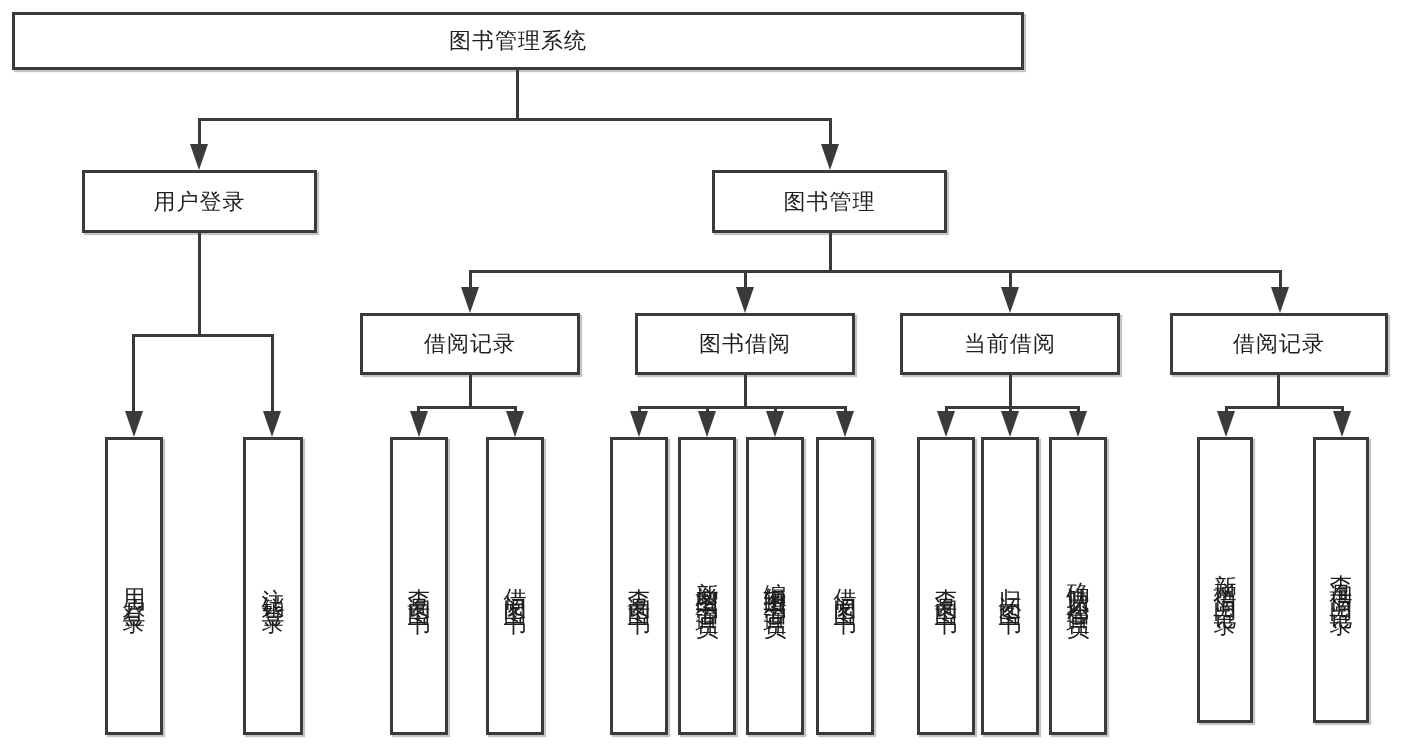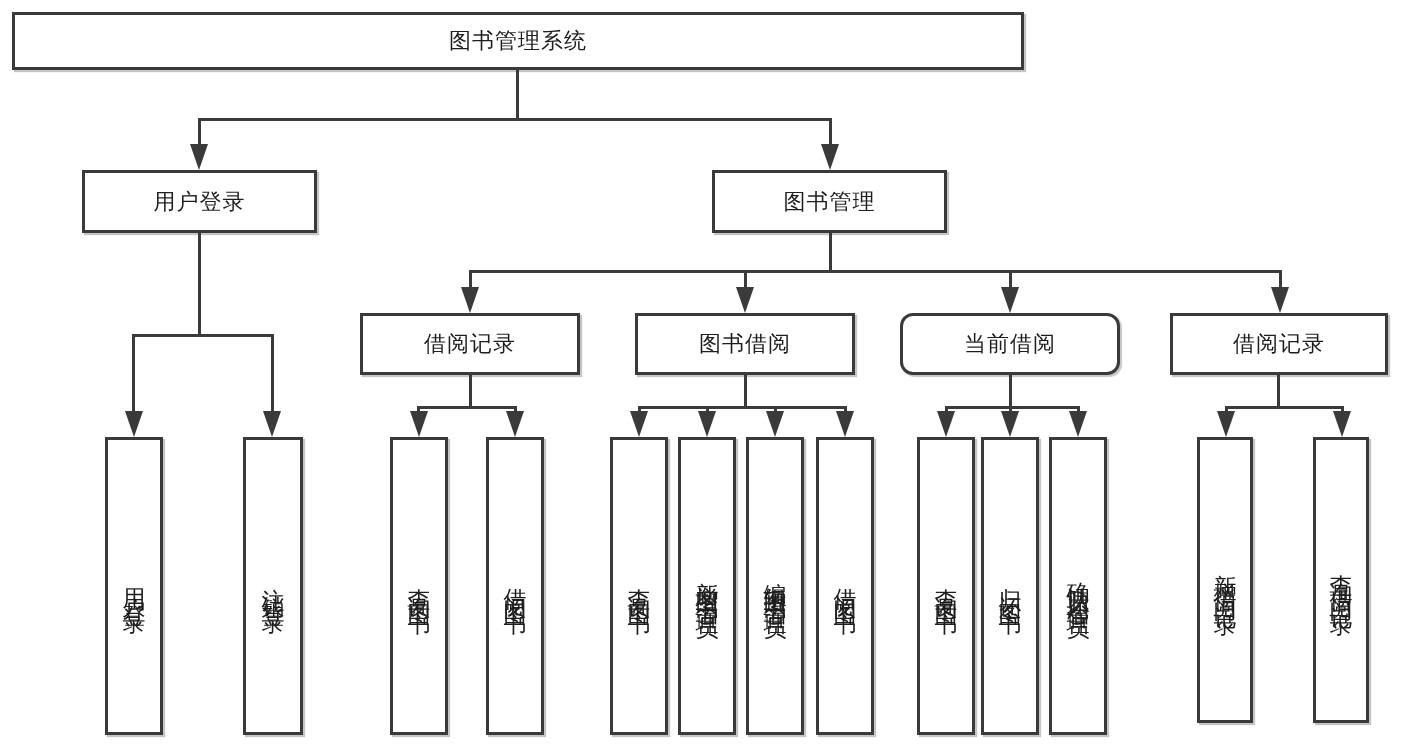--- a/index.html
+++ b/index.html
@@ -76,21 +76,21 @@
   <div class="arrow" style="left:1001px;top:287px;"></div>
   <div class="vline" style="left:1279px;top:270px;height:18px;"></div>
   <div class="arrow" style="left:1271px;top:287px;"></div>
 
   <div class="box" style="left:360px;top:313px;width:220px;height:62px;">
     <span class="lbl">借阅记录</span>
   </div>
   <div class="box" style="left:635px;top:313px;width:220px;height:62px;">
     <span class="lbl">图书借阅</span>
   </div>
-  <div class="box" style="left:900px;top:313px;width:220px;height:62px;border-radius:13px;">
+  <div class="box" style="left:900px;top:313px;width:220px;height:62px;">
     <span class="lbl">当前借阅</span>
   </div>
   <div class="box" style="left:1170px;top:313px;width:218px;height:62px;">
     <span class="lbl">借阅记录</span>
   </div>
 
   <div class="vline" style="left:469px;top:375px;height:34px;"></div>
   <div class="hline" style="left:417px;top:406px;width:100px;"></div>
   <div class="vline" style="left:417px;top:406px;height:9px;"></div>
   <div class="arrow" style="left:410px;top:411px;"></div>

